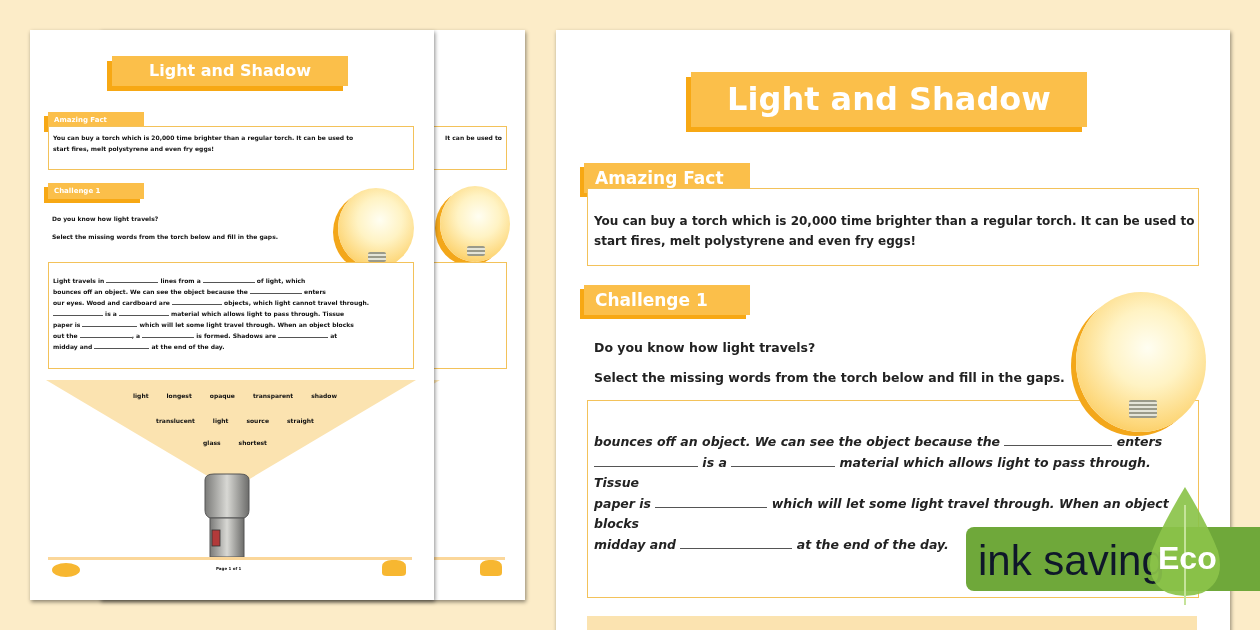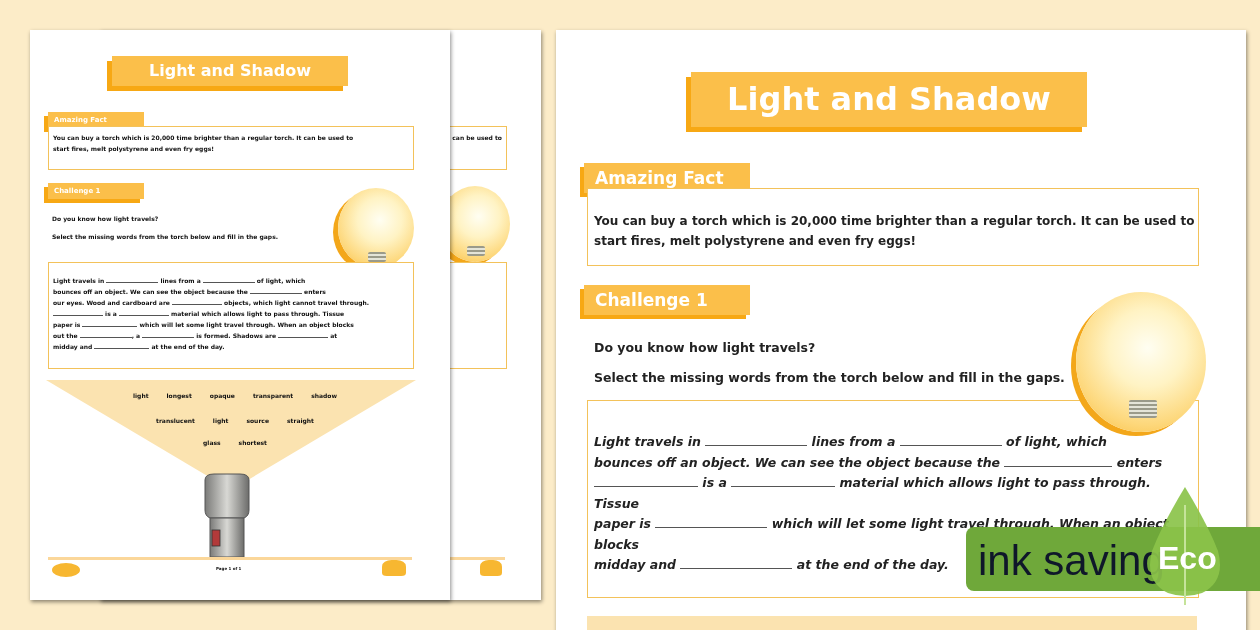--- a/index.html
+++ b/index.html
@@ -1,17 +1,17 @@
 <!DOCTYPE html>
 <html><head>
 <meta charset="utf-8">
 <style>
   html,body{margin:0;padding:0;}
   body{width:1260px;height:630px;background:#fcecc8;position:relative;overflow:hidden;font-family:"DejaVu Sans",sans-serif;color:#111;}
-  .page{position:absolute;background:#fff;box-shadow:1px 2px 4px rgba(0,0,0,.45);overflow:hidden;padding-left:16px;}
+  .page{position:absolute;background:#fff;box-shadow:1px 2px 4px rgba(0,0,0,.45);overflow:hidden;}
   
   #pg-back{left:100px;top:30px;width:425px;height:570px;}
   #pg-front{left:30px;top:30px;width:404px;height:570px;}
   #pg-big{left:556px;top:30px;width:674px;height:610px;}
   .title-banner{position:absolute;background:#fbbf4a;color:#fff;font-weight:bold;text-align:center;box-shadow:-5px 5px 0 #f7a814;}
   .tag{position:absolute;background:#fbbf4a;color:#fff;font-weight:bold;box-shadow:-4px 4px 0 #f7a814;}
   .box{position:absolute;border:1.5px solid #f3c25a;background:#fff;}
   .sm{font-size:6px;line-height:9px;}
   .bulb{position:absolute;border-radius:50%;background:radial-gradient(circle at 55% 40%,#fffef2 0%,#fff3c4 35%,#fdd77a 70%,#f7b731 100%);box-shadow:-5px 4px 0 #f3a71a;}
   .bulb .base{position:absolute;background:repeating-linear-gradient(#9a9a8a 0 2px,#e4e4d8 2px 4px);border-radius:2px;}
@@ -111,21 +111,20 @@
     <div class="big-text" style="left:6px;top:22px;font-size:12px;">You can buy a torch which is 20,000 time brighter than a regular torch. It can be used to</div>
     <div class="big-text" style="left:6px;top:42px;font-size:12px;">start fires, melt polystyrene and even fry eggs!</div>
   </div>
 
   <div class="tag" style="left:28px;top:255px;width:166px;height:30px;font-size:17px;line-height:30px;padding-left:11px;box-sizing:border-box;">Challenge 1</div>
   <div class="big-text" style="left:38px;top:308px;">Do you know how light travels?</div>
   <div class="big-text" style="left:38px;top:338px;">Select the missing words from the torch below and fill in the gaps.</div>
 
   <div class="box" style="left:31px;top:370px;width:610px;height:196px;">
     <div class="big-text" style="left:6px;top:31px;width:600px;font-style:italic;">
-      <div><span>Light travels in </span><span class="fill-line" style="width:102px"></span><span> lines from a </span><span class="fill-line" style="width:102px"></span><span> of light, which</span></div>
       <div><span>bounces off an object. We can see the object because the </span><span class="fill-line" style="width:108px"></span><span> enters</span></div>
       <div><span class="fill-line" style="width:104px"></span><span> is a </span><span class="fill-line" style="width:104px"></span><span> material which allows light to pass through. Tissue</span></div>
       <div><span>paper is </span><span class="fill-line" style="width:112px"></span><span> which will let some light travel through. When an object blocks</span></div>
       <div><span>midday and </span><span class="fill-line" style="width:112px"></span><span> at the end of the day.</span></div>
     </div>
   </div>
 
   <div class="bulb" style="left:520px;top:262px;width:130px;height:140px;">
     <div class="base" style="left:53px;top:108px;width:28px;height:18px;"></div>
   </div>

